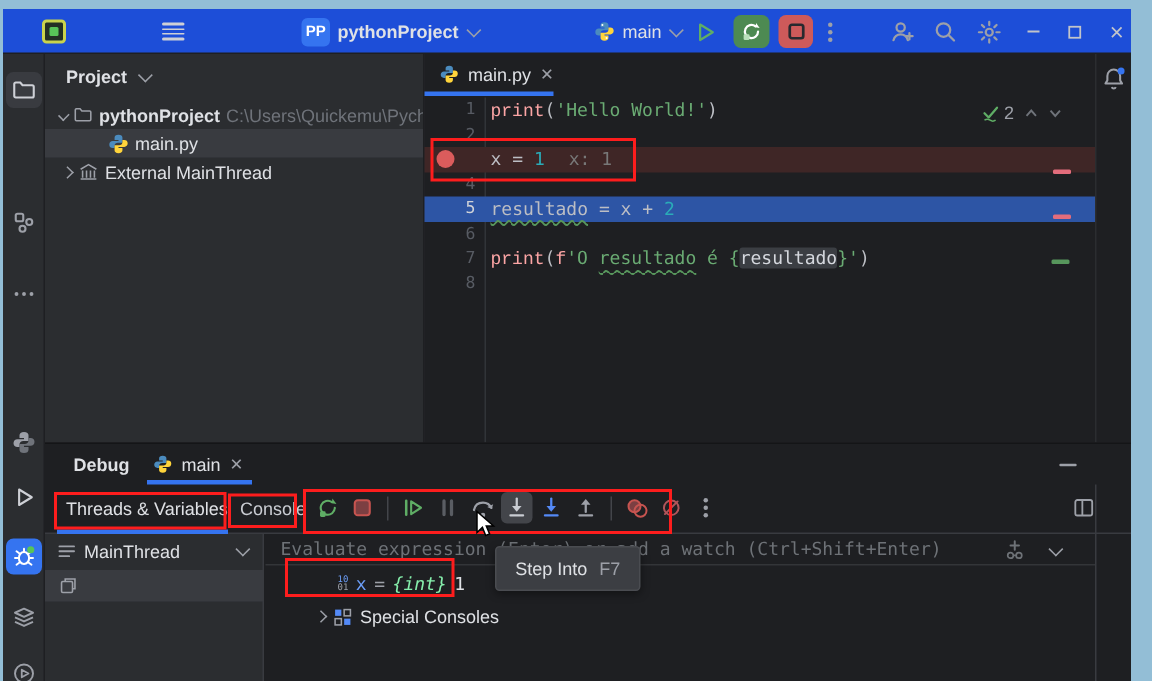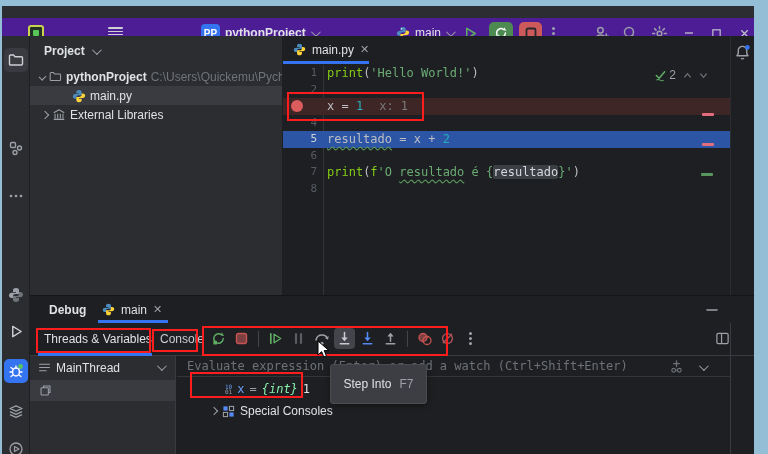--- a/index.html
+++ b/index.html
@@ -3,21 +3,21 @@
 <meta charset="utf-8">
 <style>
   * { margin:0; padding:0; box-sizing:border-box; }
   html,body { width:768px; height:454px; overflow:hidden; }
   body { font-family:"Liberation Sans", sans-serif; font-size:12px; background:#93bed6; position:relative; color:#dfe1e5; }
 
   
   #win { position:absolute; left:2px; top:6px; width:752px; height:448px; background:#2b2d30; }
 
   
-  #titlebar { position:absolute; left:0; top:0; width:752px; height:30px; background:#4c1d95; border-bottom:1px solid #1e1f22;margin-top:12px; }
+  #titlebar { position:absolute; left:0; top:0; width:752px; height:30px; background:#1d4ed8; border-bottom:1px solid #1e1f22; }
   .tb-item { position:absolute; top:0; height:30px; display:flex; align-items:center; gap:5px; color:#dfe1e5; }
   .hamburger span { display:block; width:15px; height:1.6px; background:#ced0d6; margin:1.6px 0; border-radius:1px; }
   .pp-badge { width:19px; height:19px; background:#3574f0; border-radius:4px; color:#fff; font-weight:bold; font-size:10px; display:flex; align-items:center; justify-content:center; }
   .chev { width:7px; height:7px; border-right:1.5px solid #9da0a8; border-bottom:1.5px solid #9da0a8; transform:rotate(45deg) translateY(-2px); display:inline-block; }
   .appicon { width:16px; height:16px; border:2px solid #c9d34d; border-radius:3px; background:#233024; position:relative; }
   .appicon::after { content:""; position:absolute; left:3px; top:3px; width:6px; height:6px; background:#58c558; border-radius:1px; }
   .runbtn { border-radius:5px; display:flex; align-items:center; justify-content:center; }
   .dots3 { width:3px; height:3px; background:#9da0a8; border-radius:50%; box-shadow:0 -5px 0 #9da0a8, 0 5px 0 #9da0a8; }
   .winctl { color:#c2c4ca; font-size:13px; }
 
@@ -45,21 +45,21 @@
   .closex { color:#9da0a8; font-size:11px; }
   #code-area { position:absolute; left:0; top:29px; width:447px; height:230px; font-family:"DejaVu Sans Mono", monospace; font-size:12px; }
   .code-row { position:relative; height:16.5px; line-height:16.5px; white-space:pre; }
   .code-row .ln { position:absolute; left:0; top:0; width:34px; text-align:right; color:#575b63; font-size:11px; }
   .code-row .lc { position:absolute; left:44px; top:0; right:0; }
   .code-row.bp-line { background:#3f2626; }
   .code-row.exec-line { background:#2d55a5; }
   .code-row.bp-line .ln, .code-row.exec-line .ln { color:#cfd2d8; }
   .bp-dot { position:absolute; left:8px; top:2px; width:12px; height:12px; border-radius:50%; background:#db5c5c; }
   .gutter-sep { position:absolute; left:40px; top:0; width:1px; height:230px; background:#313438; }
-  .tk-fn { color:#84cc16; } .tk-p { color:#bcbec4; } .tk-str { color:#6aab73; }
+  .tk-fn { color:#fca5a5;font-family:Liberation Mono, monospace; } .tk-p { color:#bcbec4; } .tk-str { color:#6aab73; }
   .tk-num { color:#2aacb8; } .tk-v { color:#bcbec4; }
   .tk-hint { color:#787878; margin-left:16px; }
   .tk-u { text-decoration:underline; text-decoration-style:wavy; text-decoration-color:#57965c; text-underline-offset:3px; }
   .tk-ref { color:#d5d8de; background:#3b3e43; border-radius:2px; }
   #inspect-widget { position:absolute; right:22px; top:32px; display:flex; align-items:center; gap:7px; color:#9da0a8; }
   .scroll-mark { position:absolute; width:12px; height:3px; border-radius:1px; }
 
   
   #rightcol { position:absolute; left:728px; top:30px; width:24px; height:259px; background:#1e1f22; border-left:1px solid #2b2d30; }
 
@@ -77,21 +77,21 @@
   .frame-row.sel { background:#393b40; }
   #vars { position:absolute; left:147px; top:60px; width:553px; height:99px; }
   .eval-row { position:absolute; left:0; top:0; width:553px; height:21px; border-bottom:1px solid #333538; color:#6e7277; font-family:"DejaVu Sans Mono", monospace; display:flex; align-items:center; }
   .var-row { position:absolute; display:flex; align-items:center; gap:5px; font-family:"DejaVu Sans Mono", monospace; font-size:12px; }
   .binic { display:flex; flex-direction:column; line-height:5px; font-size:6px; font-family:"DejaVu Sans Mono", monospace; letter-spacing:0; }
   .binic .b1 { color:#6c9ef8; } .binic .b2 { color:#9da0a8; }
   .dbg-right-gap { position:absolute; left:700px; top:27px; width:24px; height:132px; border-left:1px solid #393b40; }
 
   
   .ann { position:absolute; border:2px solid #fd1d1d; z-index:50; pointer-events:none; }
-  #tooltip { position:absolute; left:330px; top:364px; width:97px; height:40px; background:#3c3e43; border:1px solid #4a4c51; border-radius:3px; z-index:60;
+  #tooltip { position:absolute; left:330px; top:364px; width:97px; height:30px; background:#3c3e43; border:1px solid #4a4c51; border-radius:3px; z-index:60;
              display:flex; align-items:center; justify-content:center; gap:8px; box-shadow:0 2px 6px rgba(0,0,0,.4); }
   #tooltip .key { color:#9da0a8; }
   #cursor { position:absolute; left:317px; top:340px; z-index:70; }
 
   svg { display:block; }
 </style>
 </head>
 <body>
 
 <div id="win">
@@ -250,21 +250,21 @@
           <path fill="#4b8bbe" d="M8 1C6 1 5 1.9 5 3.2V5h3v.8H3.6C2.1 5.8 1 6.9 1 8.5S2.1 11 3.6 11H5V9.3C5 7.9 6.1 7 7.5 7H11V3.2C11 1.9 10 1 8 1z"></path>
           <path fill="#ffd43b" d="M8 15c2 0 3-.9 3-2.2V11H8v-.8h4.4c1.5 0 2.6-1.1 2.6-2.7S13.9 5 12.4 5H11v1.7C11 8.1 9.9 9 8.5 9H5v3.8C5 14.1 6 15 8 15z"></path>
         </svg>
       <span class="tw">main.py</span>
     </div>
     <div class="tree-row" style="top:69px; padding-left:12px;">
       <span class="chev-right"></span>
       <svg width="14" height="14" viewBox="0 0 16 16">
           <path d="M2 5.5 8 2l6 3.5M3.5 6.5V12M6.5 6.5V12M9.5 6.5V12M12.5 6.5V12M2 13h12" fill="none" stroke="#9da0a8" stroke-width="1.2" stroke-linejoin="round"></path>
         </svg>
-      <span class="tw">External Libraries</span>
+      <span class="tw">External MainThread</span>
     </div>
   </div>
 
   <div id="editor">
     <div id="tabbar">
       <div class="etab">
         <svg width="13" height="13" viewBox="0 0 16 16">
             <path fill="#4b8bbe" d="M8 1C6 1 5 1.9 5 3.2V5h3v.8H3.6C2.1 5.8 1 6.9 1 8.5S2.1 11 3.6 11H5V9.3C5 7.9 6.1 7 7.5 7H11V3.2C11 1.9 10 1 8 1z"></path>
             <path fill="#ffd43b" d="M8 15c2 0 3-.9 3-2.2V11H8v-.8h4.4c1.5 0 2.6-1.1 2.6-2.7S13.9 5 12.4 5H11v1.7C11 8.1 9.9 9 8.5 9H5v3.8C5 14.1 6 15 8 15z"></path>
           </svg>

